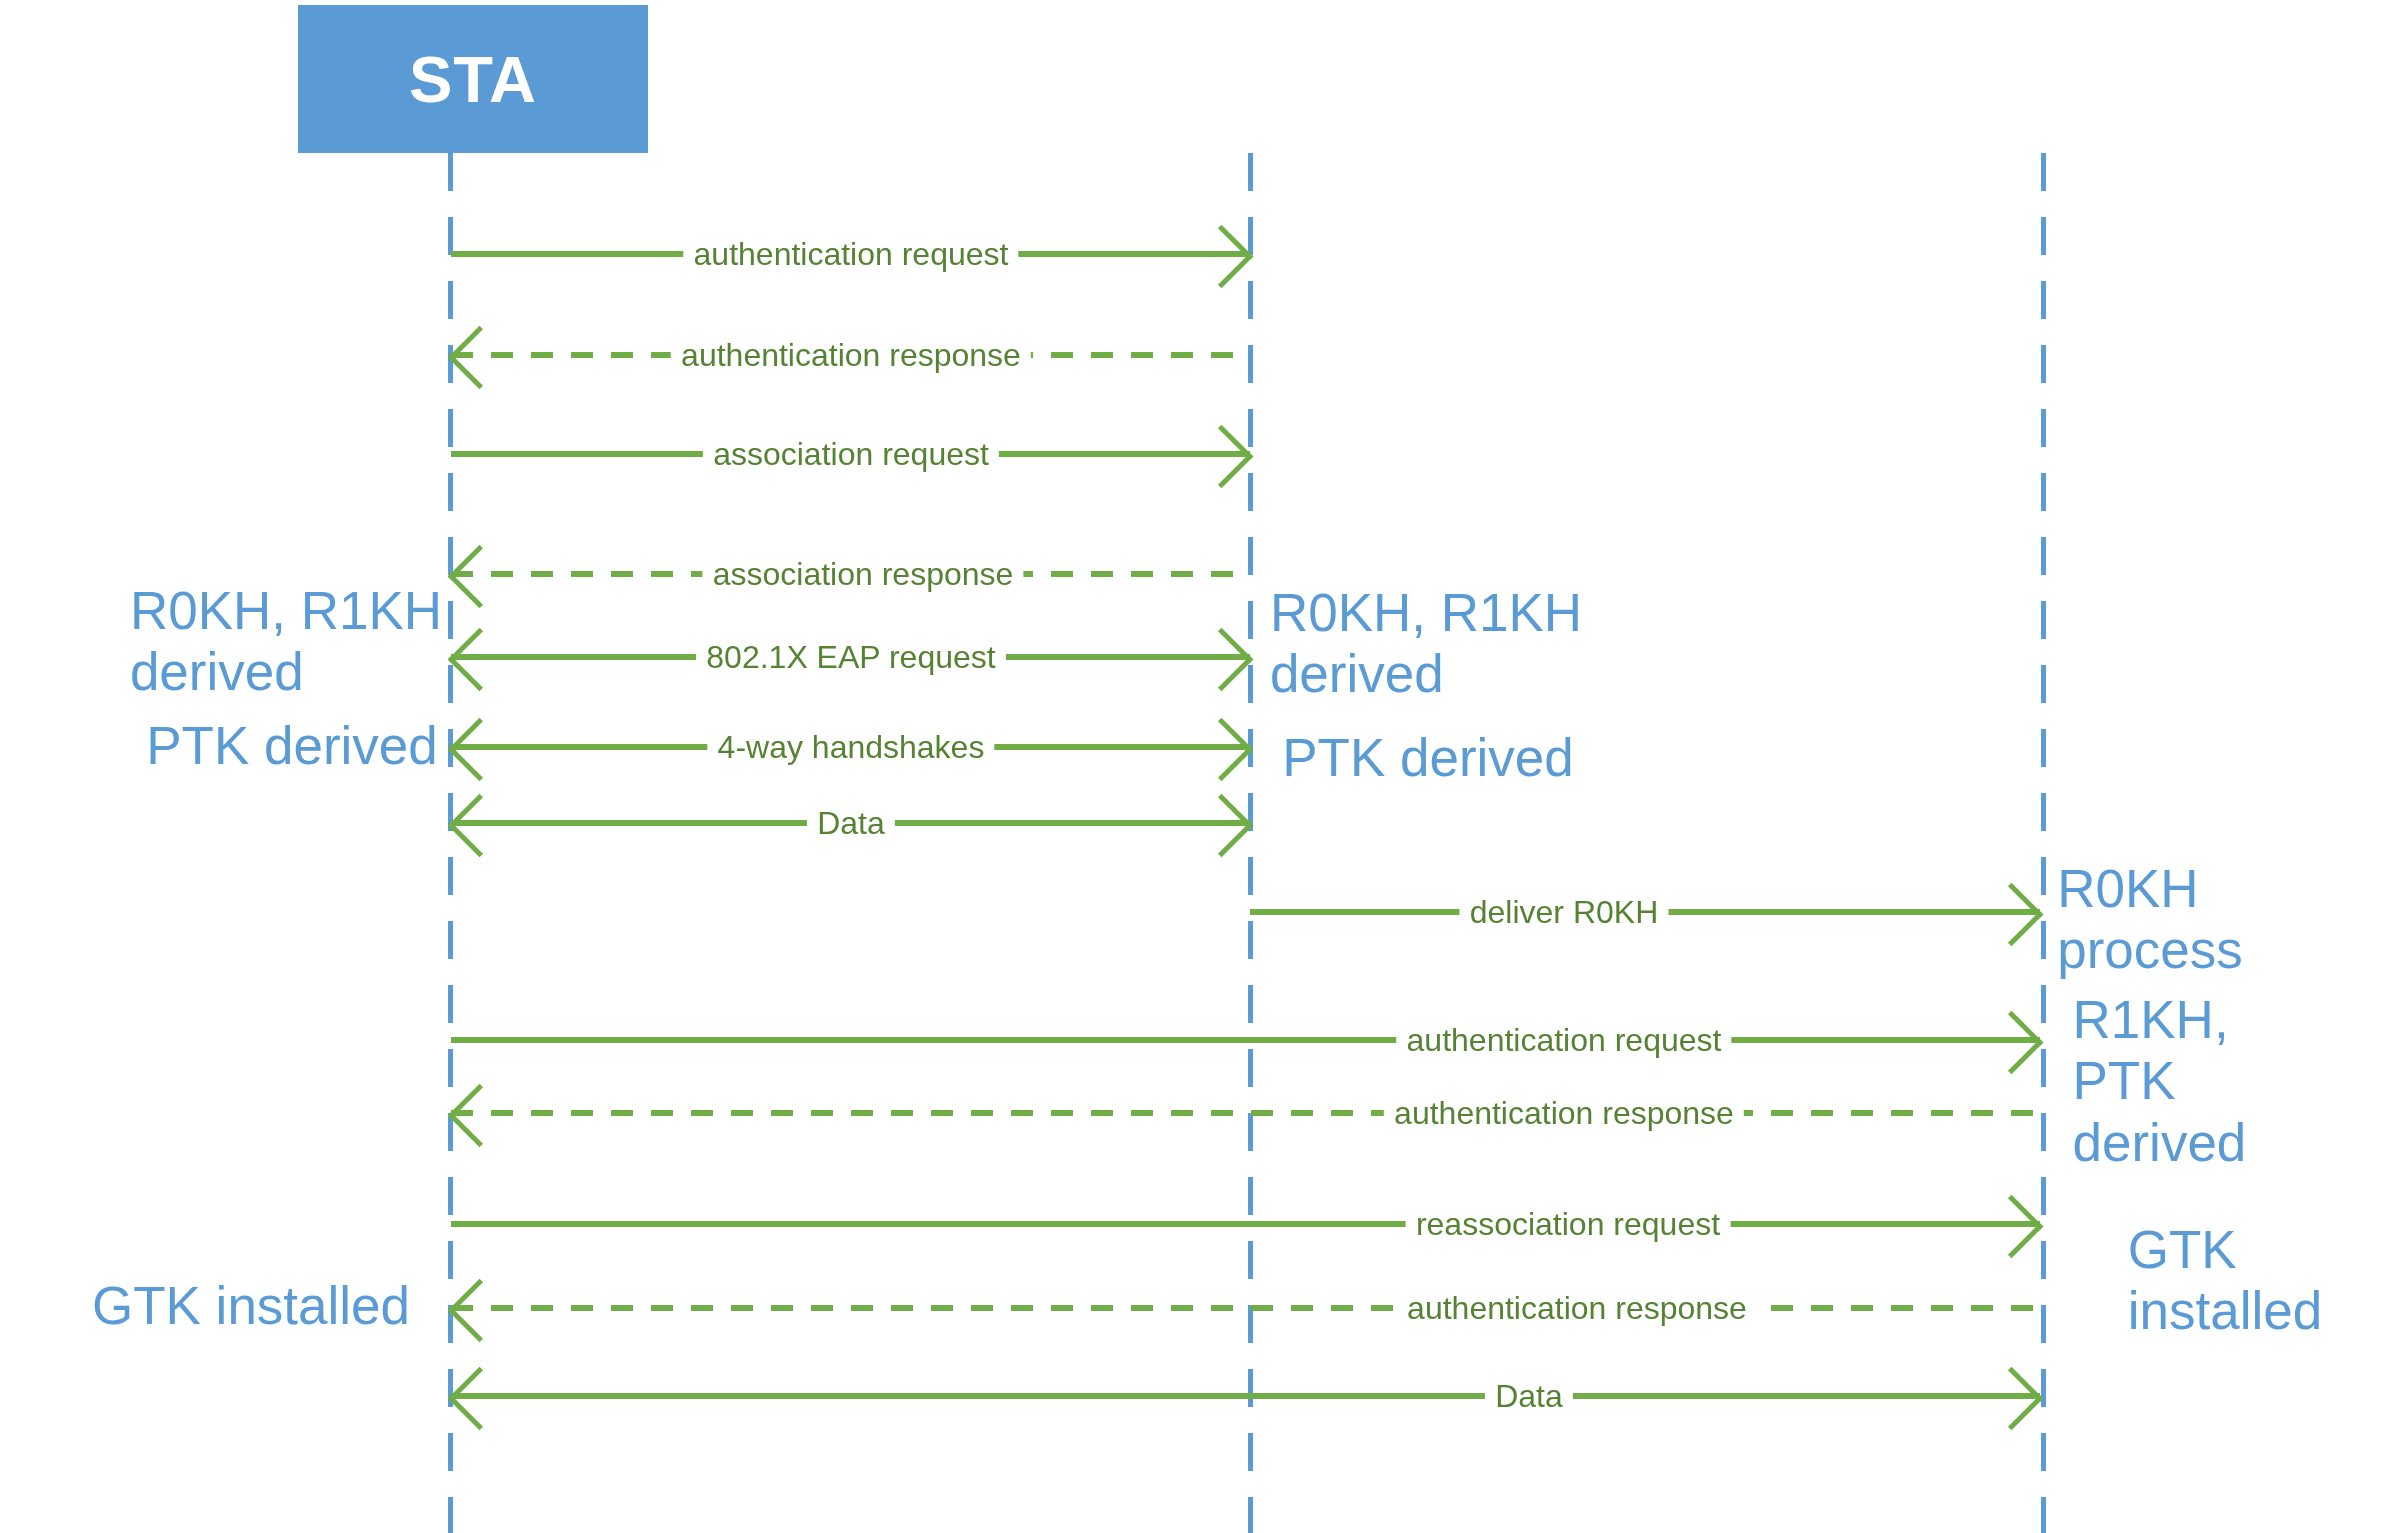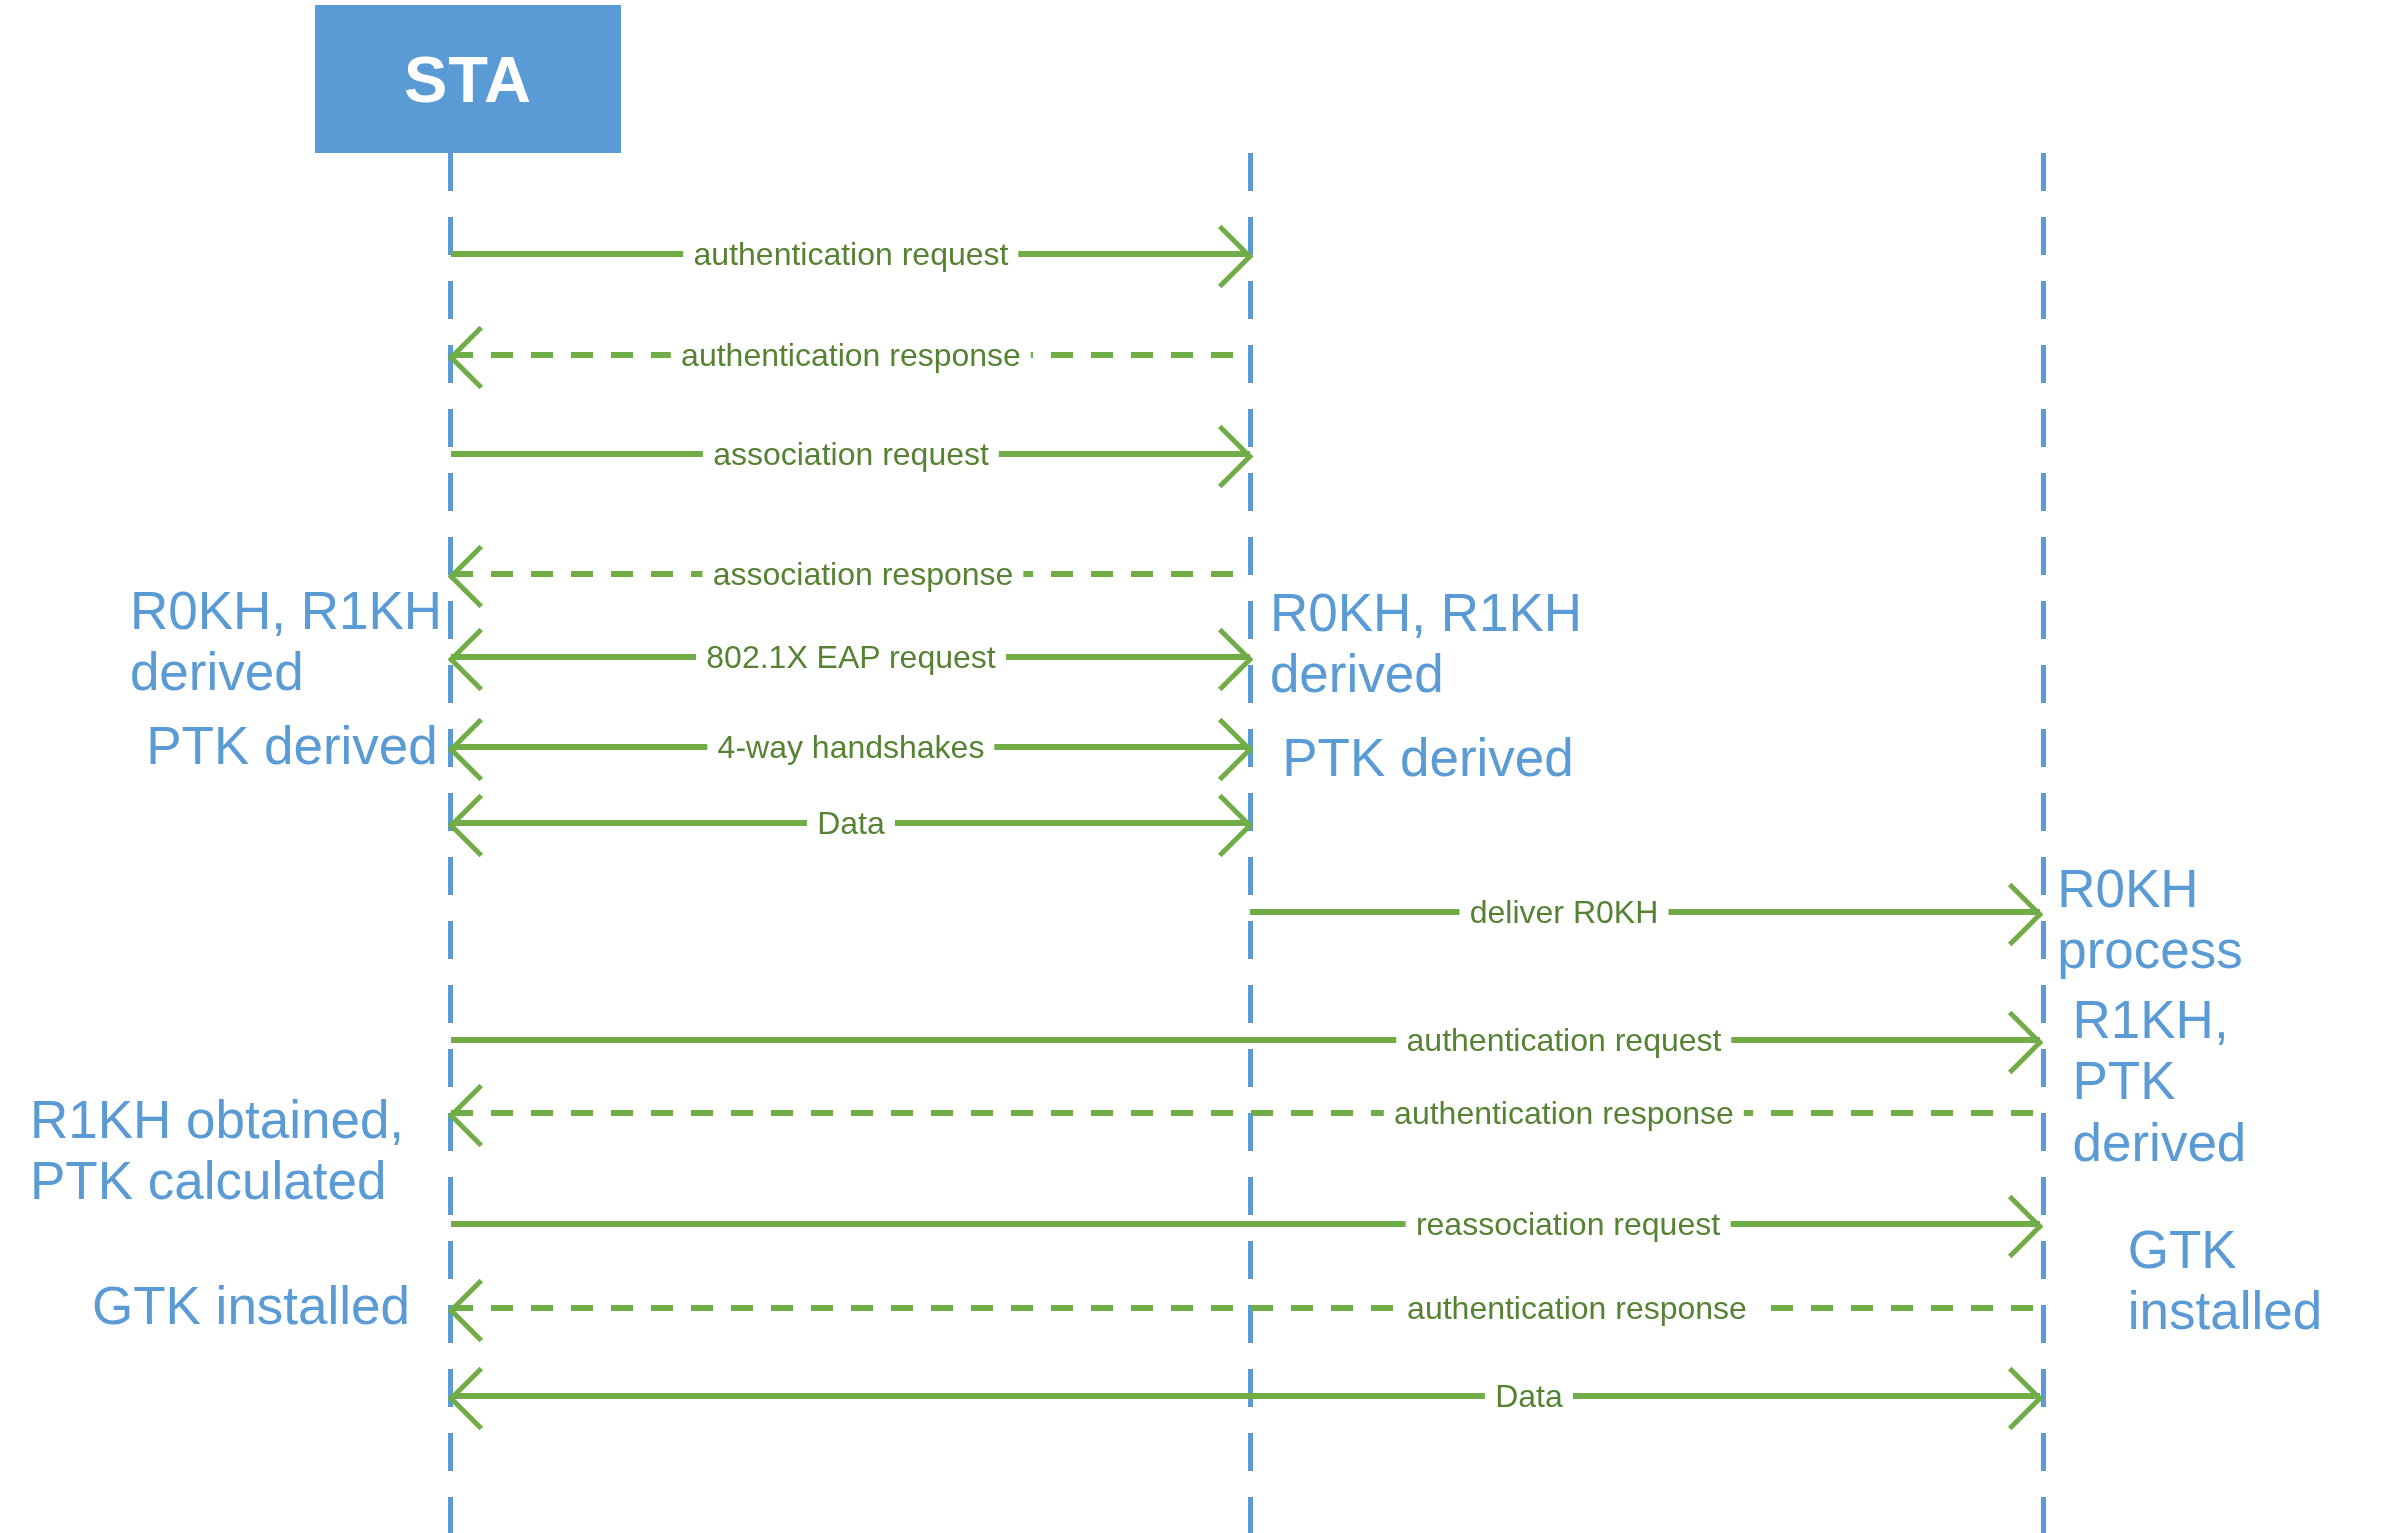--- a/index.html
+++ b/index.html
@@ -11,25 +11,25 @@
     --note-text:#5B9BD5;
     --bg:#FFFFFF;
   }
   html,body{margin:0;padding:0;}
   body{background:var(--bg);font-family:"Liberation Sans",sans-serif;}
   .stage{
     position:relative;width:2401px;height:1534px;background:var(--bg);overflow:hidden;
   }
   
   .actor{
-    position:absolute;top:5.2px;width:306px;height:148px;
+    position:absolute;top:5.2px;width:350px;height:148px;
     background:var(--actor-fill);
     color:var(--actor-text);
     font-size:65px;font-weight:bold;letter-spacing:0.9px;
-    display:flex;align-items:center;justify-content:center;margin-left:17px;
+    display:flex;align-items:center;justify-content:center;
   }
   
   .lifeline{
     position:absolute;top:153px;bottom:0;width:5.2px;
     background:repeating-linear-gradient(180deg,var(--lifeline) 0 38px,transparent 38px 64px);
   }
   
   .msg{position:absolute;height:0;}
   .msg .line{position:absolute;left:0;right:0;top:-2.6px;height:5.2px;}
   .msg.solid .line{background:var(--arrow);}
@@ -145,19 +145,17 @@
   <div class="note" style="left:286px;top:641px">R0KH, R1KH
 derived</div>
   <div class="note" style="left:292px;top:746px">PTK derived</div>
   <div class="note" style="left:1426px;top:643px">R0KH, R1KH
 derived</div>
   <div class="note" style="left:1428px;top:758px">PTK derived</div>
   <div class="note" style="left:2150px;top:919px">R0KH
 process</div>
   <div class="note" style="left:2182px;top:1081px">R1KH, PTK
 derived</div>
-  <div class="note" style="left:217px;top:1150px">R1KH obtained,
-PTK calculated</div>
   <div class="note" style="left:251px;top:1306px">GTK installed</div>
   <div class="note" style="left:2225px;top:1280px">GTK installed</div>
 
 </div>
 
 
 </body></html>

